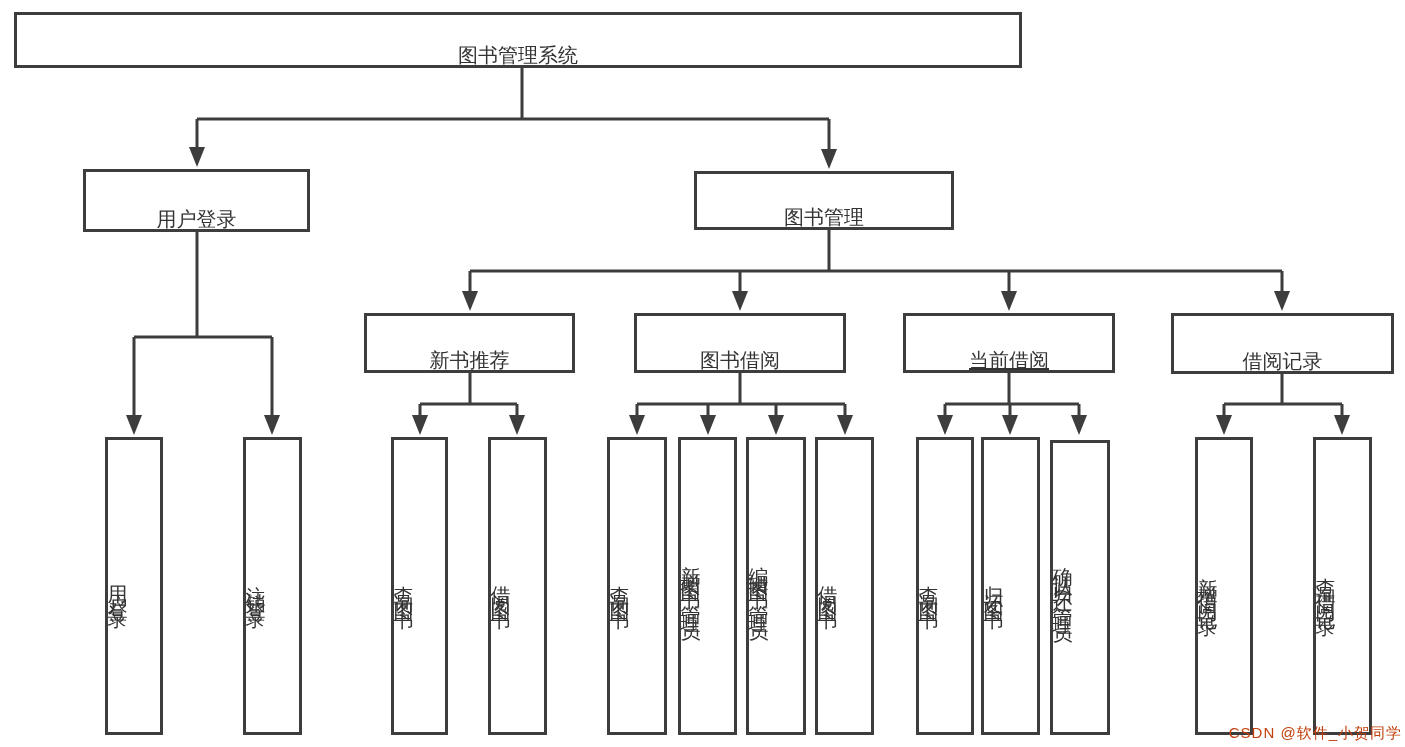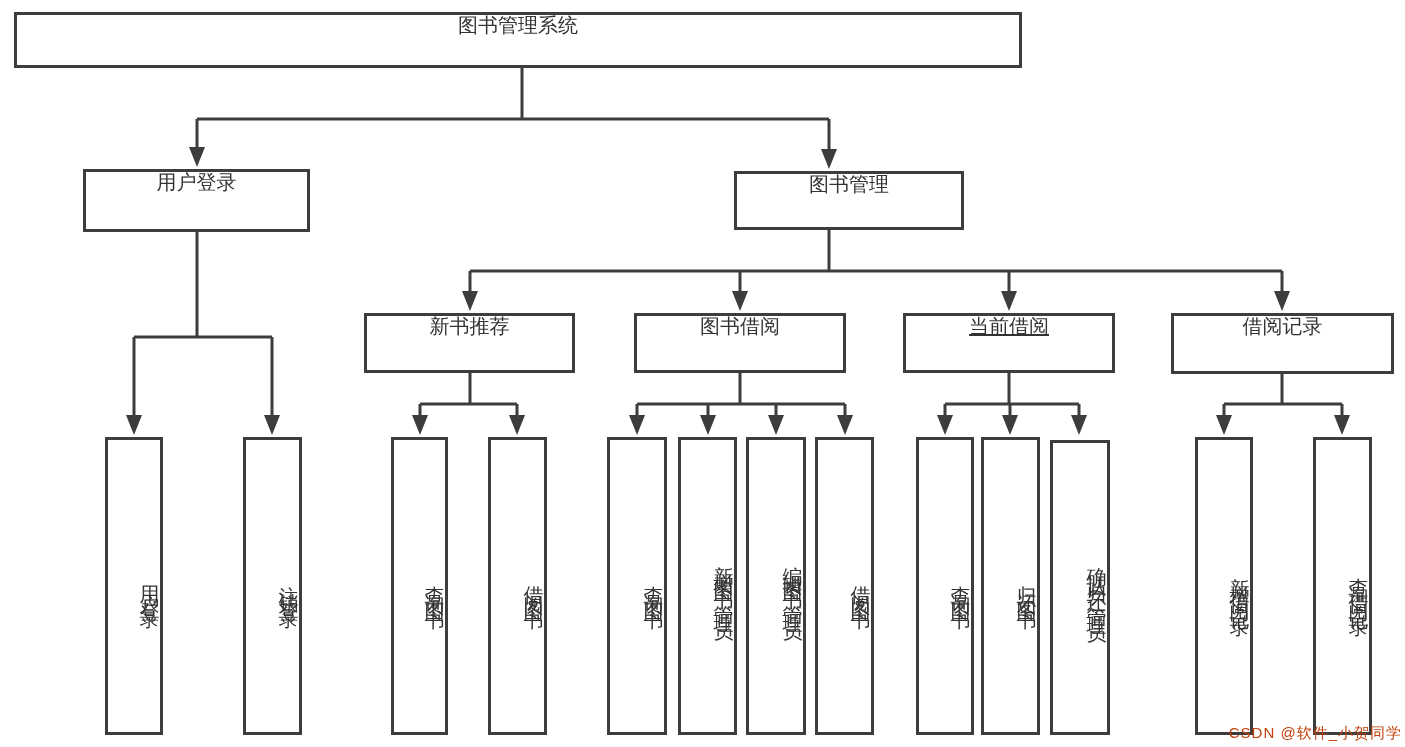--- a/index.html
+++ b/index.html
@@ -10,21 +10,21 @@
     background: #ffffff;
     font-family: "Liberation Sans", sans-serif;
     overflow: hidden;
   }
   .node {
     position: absolute;
     box-sizing: border-box;
     border: 3px solid #3d3d3d;
     background: #ffffff;
     display: flex;
-    align-items: flex-start;
+    align-items: flex-end;
     justify-content: center;
     color: #333333;
     font-size: 20px;
     line-height: 1;
     z-index: 2;
   }
   .vnode {
     writing-mode: vertical-rl;
     text-orientation: mixed;
     letter-spacing: 8px;
@@ -90,21 +90,21 @@
     <polygon class="arrow" points="1334,415 1350,415 1342,435"></polygon>
   </svg>
 
   <div class="node" style="left:14px; top:12px; width:1008px; height:56px;">
     <span>图书管理系统</span>
   </div>
 
   <div class="node" style="left:83px; top:169px; width:227px; height:63px;">
     <span>用户登录</span>
   </div>
-  <div class="node" style="left:734px; top:171px; width:230px; height:59px;">
+  <div class="node" style="left:694px; top:171px; width:260px; height:59px;">
     <span>图书管理</span>
   </div>
 
   <div class="node" style="left:634px; top:313px; width:212px; height:60px;">
     <span>图书借阅</span>
   </div>
   <div class="node" style="left:364px; top:313px; width:211px; height:60px;">
     <span>新书推荐</span>
   </div>
   <div class="node" style="left:903px; top:313px; width:212px; height:60px;text-decoration:underline;">

